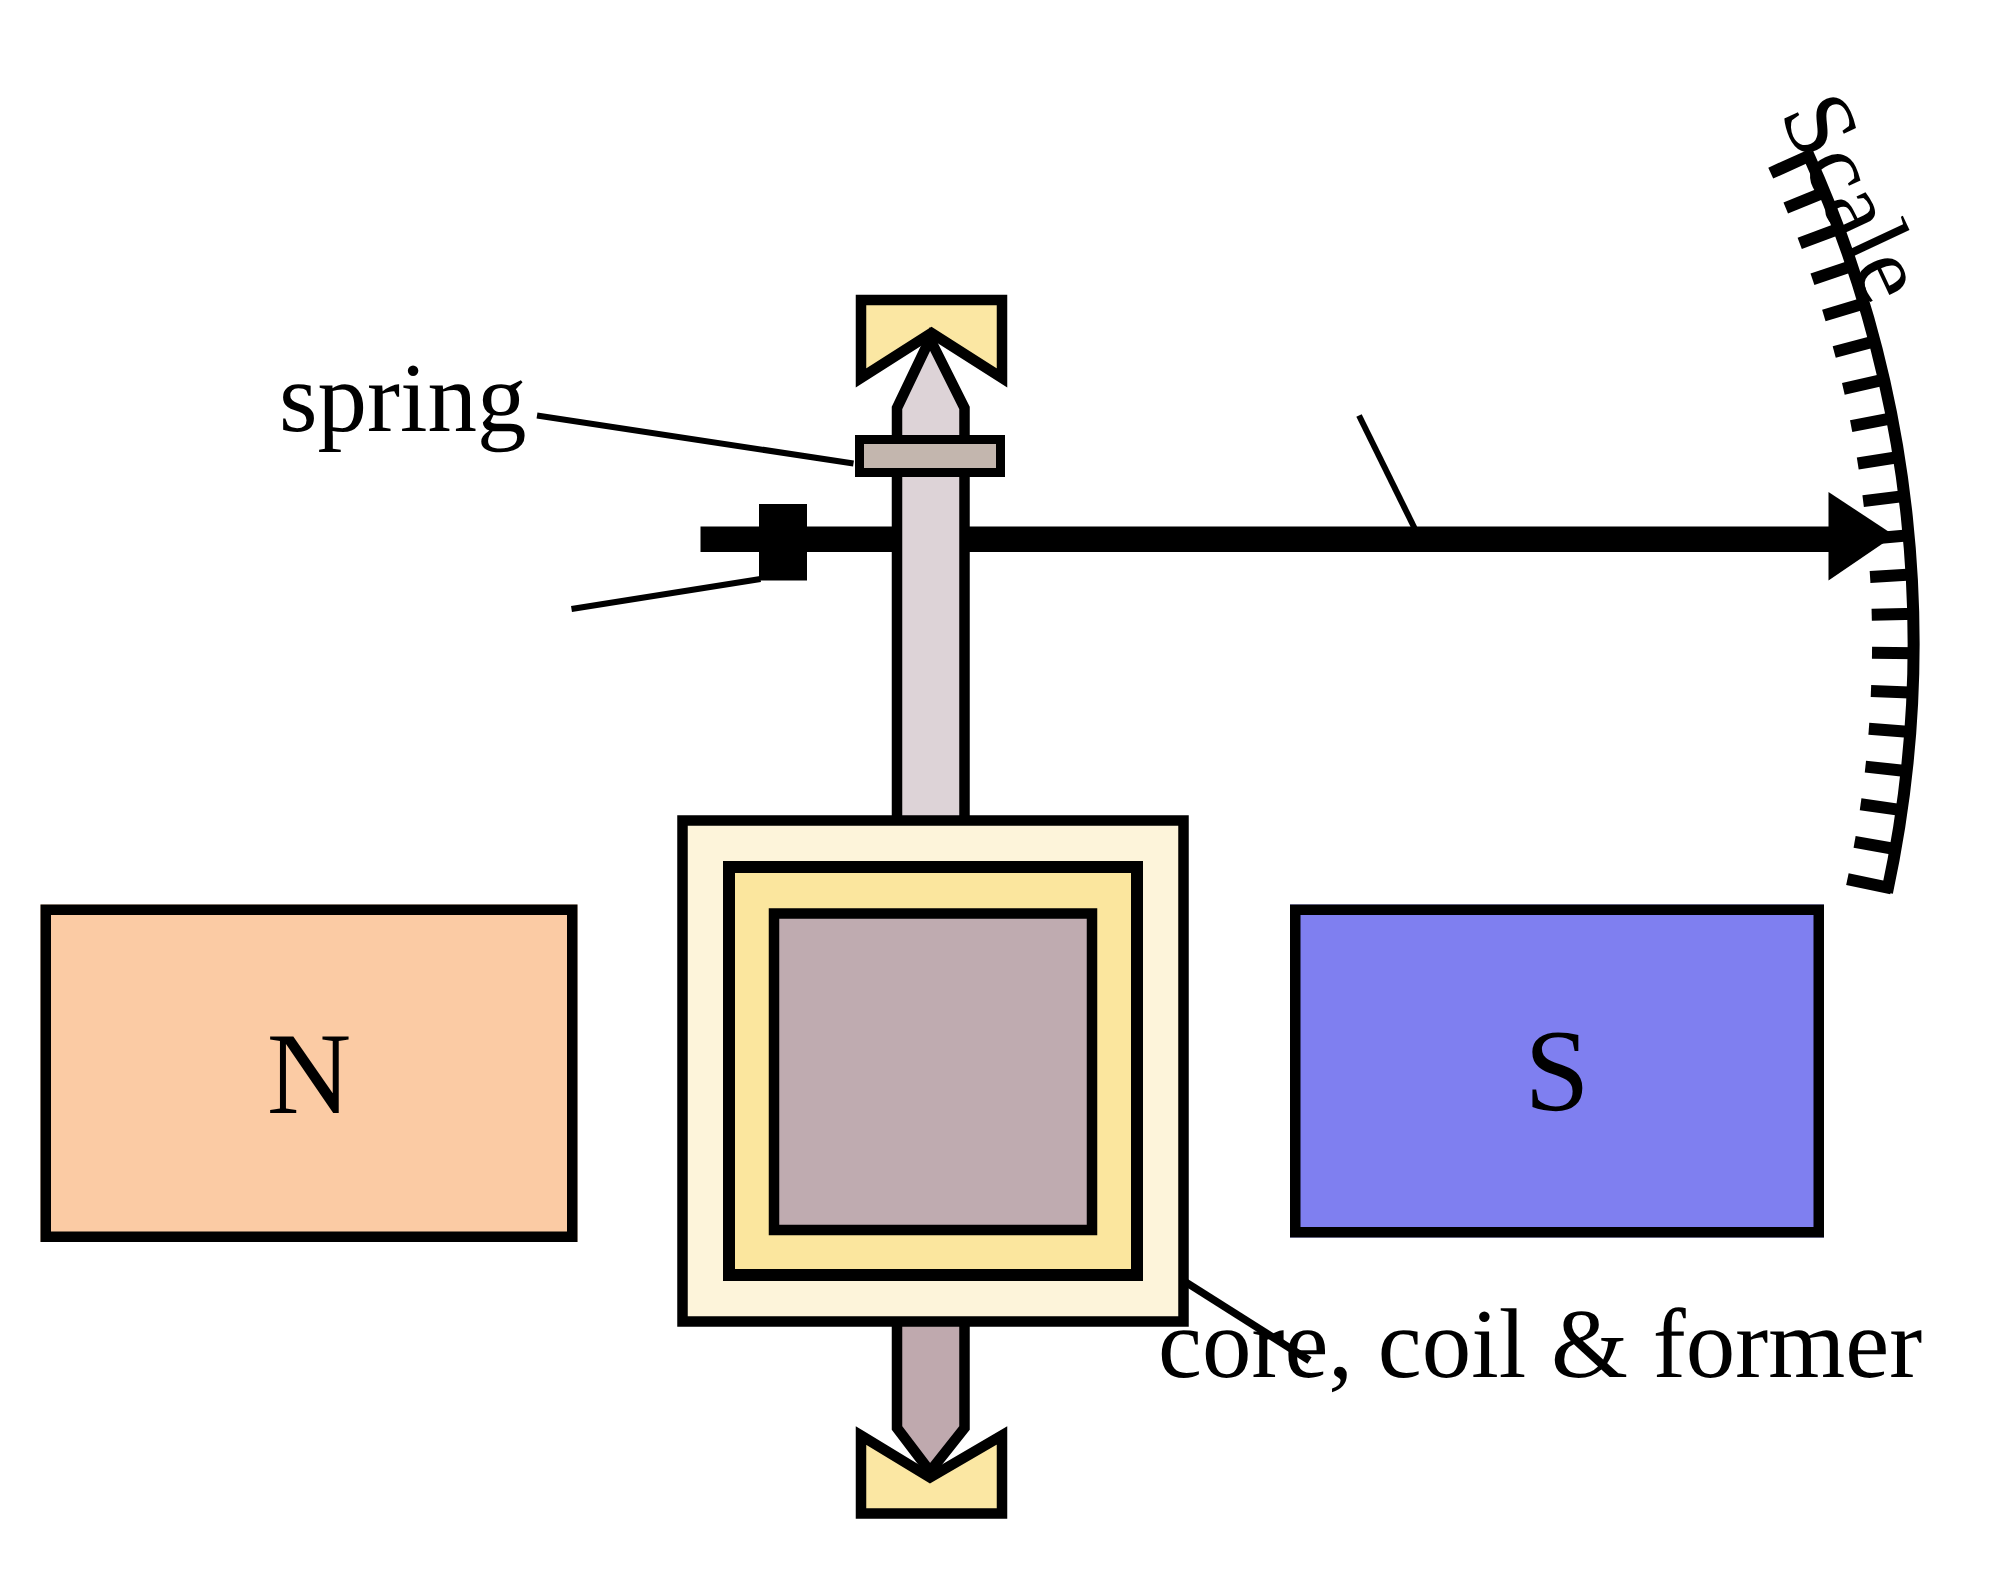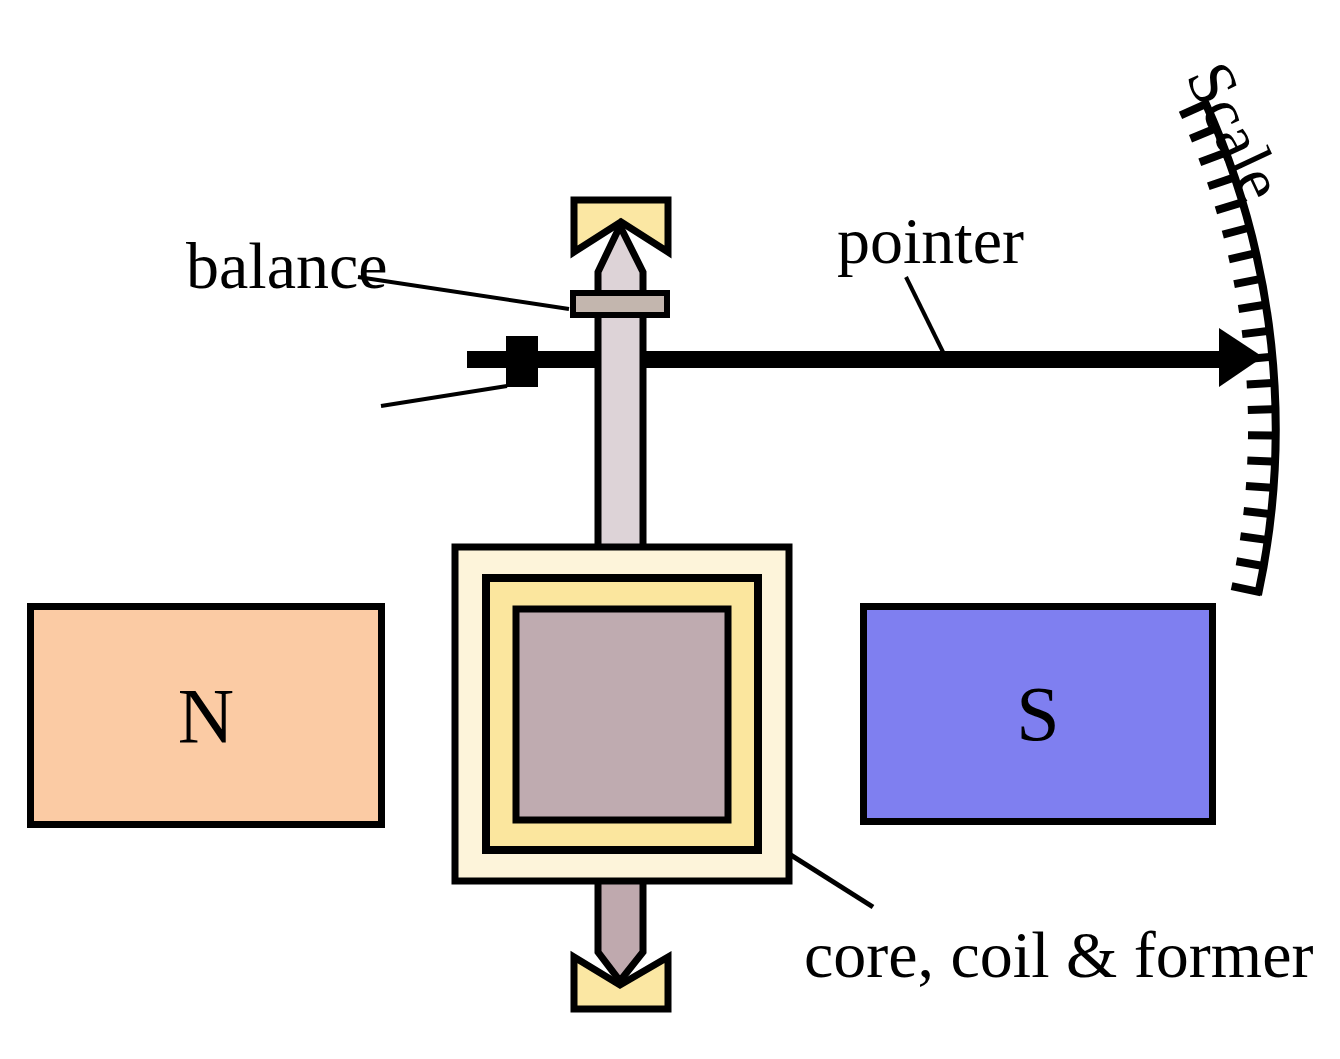--- a/index.html
+++ b/index.html
@@ -74,28 +74,27 @@
         <line x1="1278.0" y1="435.5" x2="1248.0" y2="435.2" stroke="#000000" stroke-width="8"></line>
         <line x1="1277.3" y1="461.8" x2="1247.3" y2="460.6" stroke="#000000" stroke-width="8"></line>
         <line x1="1275.8" y1="488.1" x2="1245.9" y2="485.9" stroke="#000000" stroke-width="8"></line>
         <line x1="1273.4" y1="514.3" x2="1243.6" y2="511.1" stroke="#000000" stroke-width="8"></line>
         <line x1="1270.1" y1="540.4" x2="1240.4" y2="536.2" stroke="#000000" stroke-width="8"></line>
         <line x1="1266.0" y1="566.5" x2="1236.4" y2="561.3" stroke="#000000" stroke-width="8"></line>
         <line x1="1261.0" y1="592.3" x2="1231.6" y2="586.1" stroke="#000000" stroke-width="8"></line>
       </g>
   </svg>
 
-  <div class="lbl" style="left:186px; top:231px;">balance</div>
+  <div class="lbl" style="left:186px; top:231px;">spring</div>
 
 
-  <div class="lbl" style="left:837px; top:206px;">pointer</div>
 
   <div class="lbl lbl-scale" style="left:1237px; top:52px;">Scale</div>
 
-  <div class="lbl" style="left:772px; top:920px;margin-left:32px;">core, coil &amp; former</div>
+  <div class="lbl" style="left:772px; top:862px;">core, coil &amp; former</div>
 
   <div class="magnet" style="left: 27px; top: 603px; width: 358px; height: 225px; background-color: rgb(251, 203, 164);">
     <span class="pole">N</span>
   </div>
 
   <div class="magnet" style="left: 860px; top: 603px; width: 356px; height: 222px; background-color: rgb(127, 127, 240);">
     <span class="pole">S</span>
   </div>
 
 </div>

